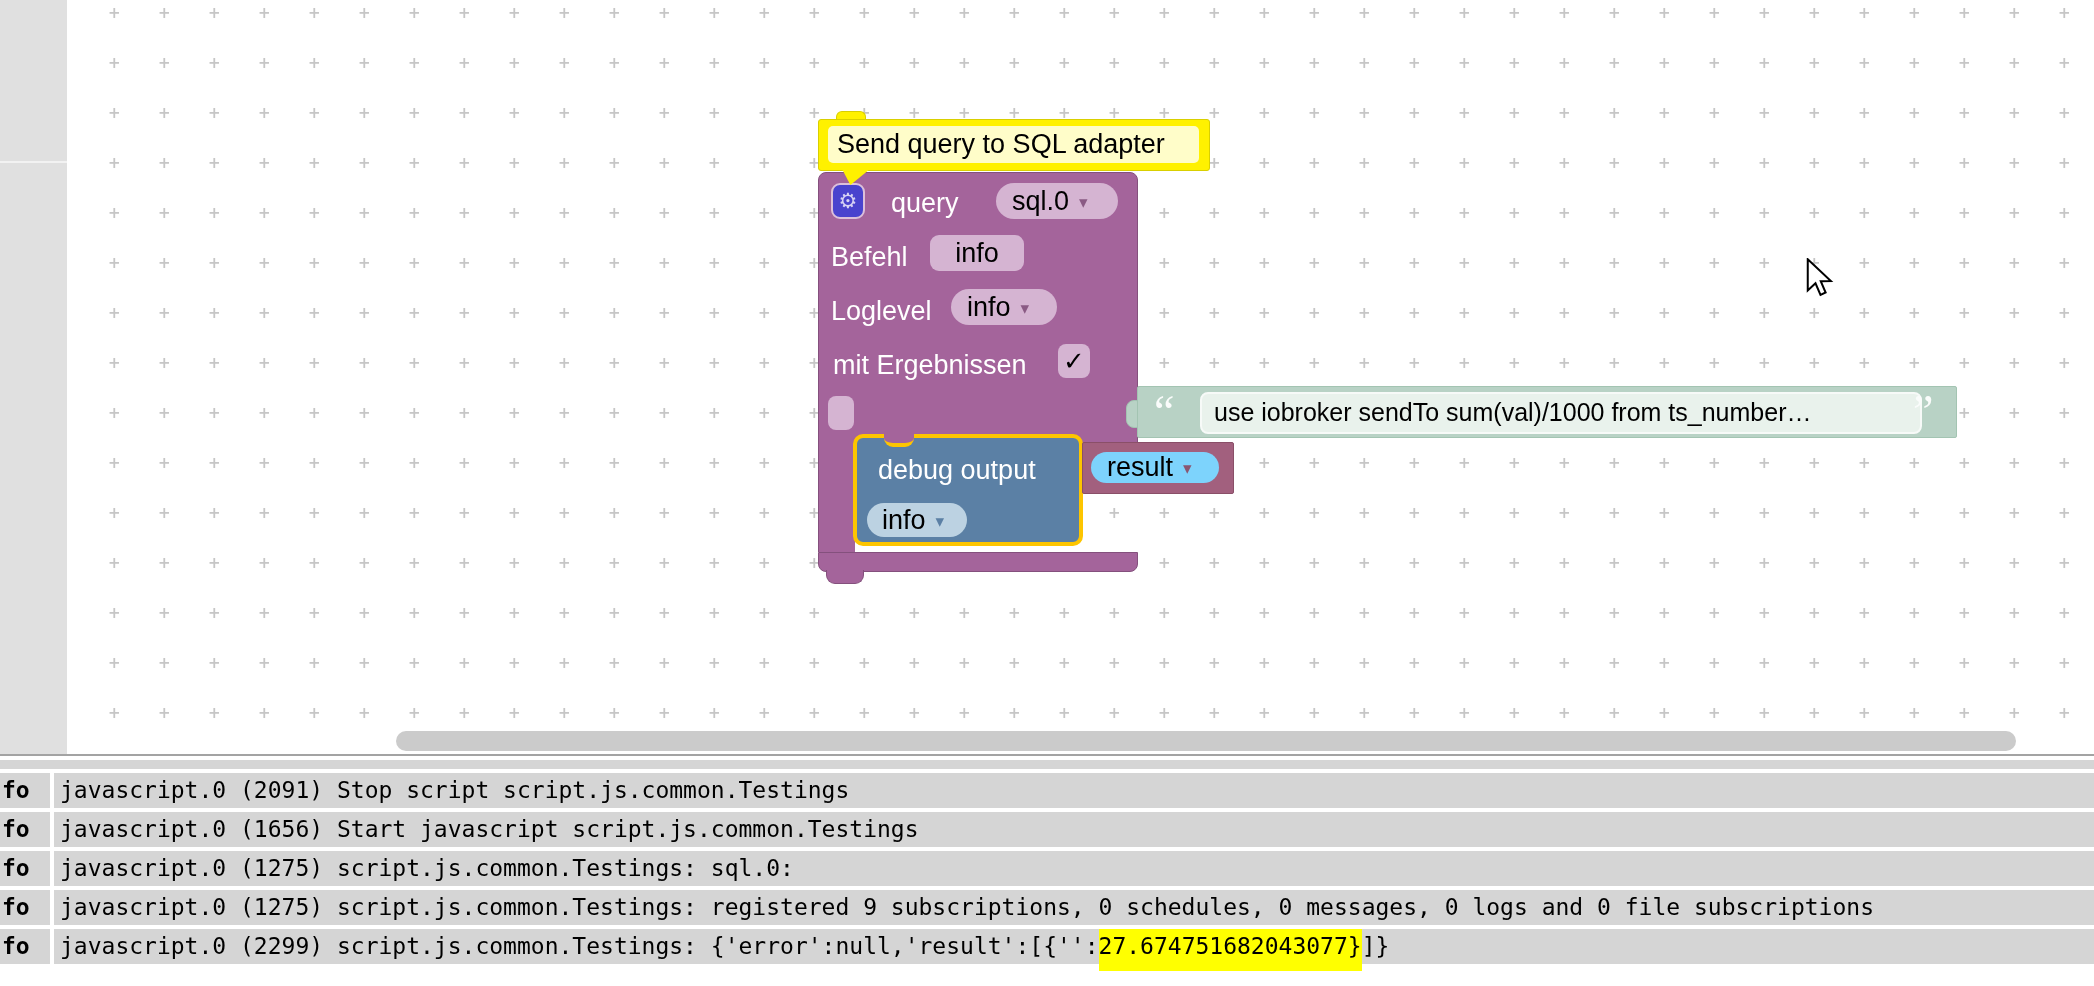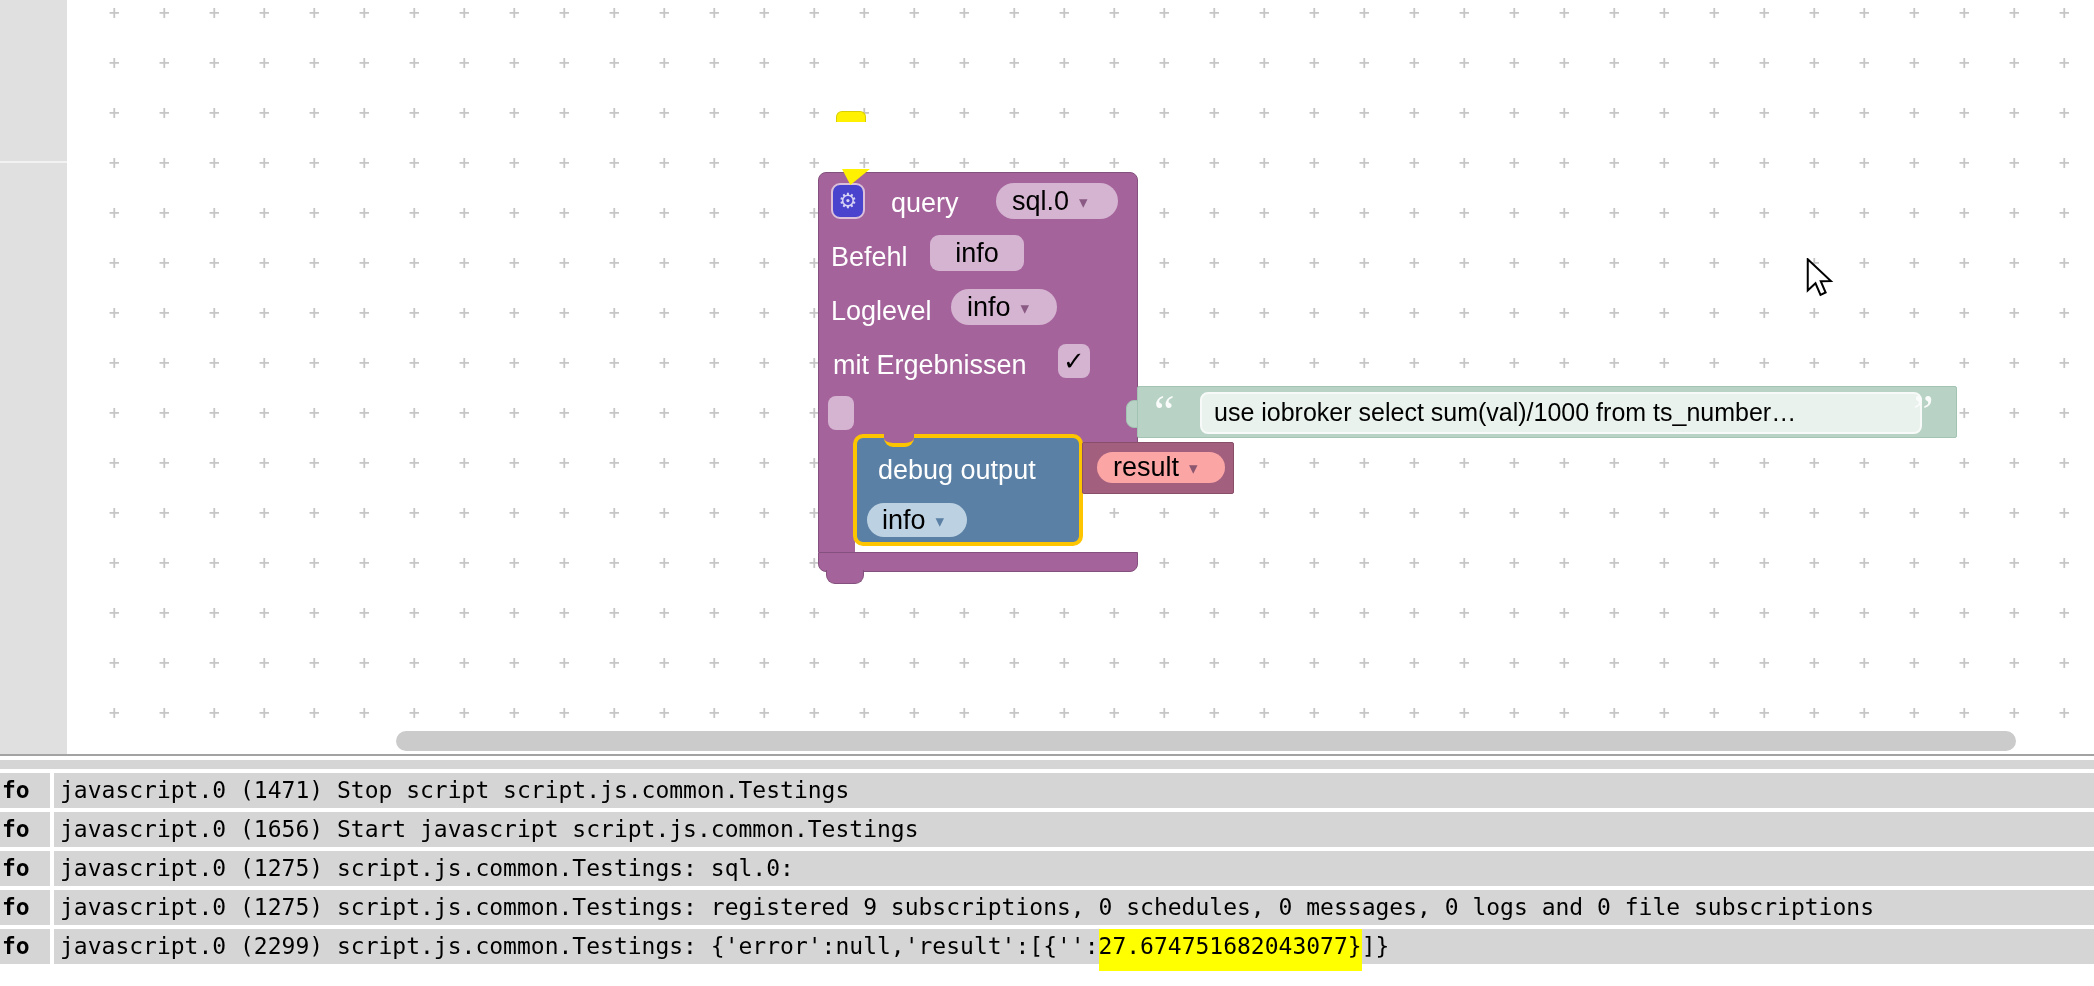--- a/index.html
+++ b/index.html
@@ -60,21 +60,21 @@
       border-radius:10px;z-index:5;box-sizing:border-box;}
   .dbg-notch{left:884px;top:434px;width:30px;height:9px;background:#a4649b;
       border-bottom:4px solid #fdc500;border-radius:0 0 9px 9px;z-index:6;}
   .dbg-label{left:21px;top:16px;}
   .dbg-dd{left:10px;top:65px;width:100px;height:34px;background:#bcd2e2;border-radius:17px;
       color:#000;font-size:27px;line-height:34px;padding-left:15px;box-sizing:border-box;}
 
   
   .res{left:1082px;top:442px;width:150px;height:50px;background:#a2607e;border:1px solid #8a4f68;
       border-radius:2px;z-index:6;}
-  .res-field{left:14px;top:9px;width:128px;height:31px;background:#fca5a5;border-radius:16px;
+  .res-field{left:8px;top:9px;width:128px;height:31px;background:#7dd3fc;border-radius:16px;
       color:#000;font-size:27px;line-height:31px;padding-left:16px;box-sizing:border-box;}
 
   
   #log-band{left:0;top:760px;width:2094px;height:9px;background:#d5d5d5;}
   #log-rows{left:0;top:773px;width:2094px;}
   .log-row{display:flex;height:35px;margin-bottom:4px;
       font-family:"DejaVu Sans Mono",monospace;font-size:23px;line-height:35px;color:#000;}
   .log-sev{width:50px;background:#d5d5d5;font-weight:bold;padding-left:2px;box-sizing:border-box;}
   .log-gap{width:4px;}
   .log-msg{flex:1;background:#d5d5d5;padding-left:6px;white-space:pre;}
@@ -693,20 +693,23 @@
     </div>
 
   <div id="toolbox" class="abs">
     <div id="toolbox-divider" class="abs"></div>
   </div>
   <div id="ws-bottom-line" class="abs"></div>
 
   <div id="hscroll" class="abs"></div>
 
   <div class="comment-bump abs"></div>
+  <div class="comment-body abs">
+    <div class="comment-field abs">Send query to SQL adapter</div>
+  </div>
   <div class="comment-tail abs"></div>
 
   <div class="pA abs">
     <div class="gear-badge abs">⚙</div>
     <div class="block-label" style="left:72px;top:14px;">query</div>
     <div class="pfield" style="left:177px;top:10px;width:122px;height:36px;border-radius:18px;padding-left:16px;box-sizing:border-box;"><span>sql.0</span><span class="dd-arrow" style="color:#8a5a84;">▾</span></div>
 
     <div class="block-label" style="left:12px;top:68px;">Befehl</div>
     <div class="pfield" style="left:111px;top:62px;width:94px;height:36px;border-radius:9px;text-align:center;">info</div>
 
@@ -718,40 +721,40 @@
 
     <div class="pfield empty-sq"></div>
   </div>
   <div class="pB abs"></div>
   <div class="pC abs"></div>
   <div class="pD abs"></div>
 
   <div class="str-tab abs"></div>
   <div class="str-body abs">
     <span class="quote" style="left:16px;">“</span>
-    <div class="str-field abs">use iobroker select sum(val)/1000 from ts_number…</div>
+    <div class="str-field abs">use iobroker sendTo sum(val)/1000 from ts_number…</div>
     <span class="quote" style="left:775px;">”</span>
   </div>
 
   <div class="dbg abs">
     <div class="block-label dbg-label">debug output</div>
     <div class="dbg-dd abs"><span>info</span><span class="dd-arrow" style="color:#5b80a5;">▾</span></div>
   </div>
   <div class="dbg-notch abs"></div>
 
   <div class="res abs">
     <div class="res-field abs"><span>result</span><span class="dd-arrow" style="color:#8a5670;">▾</span></div>
   </div>
 
   <div id="log-band" class="abs"></div>
   <div id="log-rows" class="abs">
       <div class="log-row">
         <div class="log-sev">fo</div>
         <div class="log-gap"></div>
-        <div class="log-msg"><span>javascript.0 (1471) Stop script script.js.common.Testings</span></div>
+        <div class="log-msg"><span>javascript.0 (2091) Stop script script.js.common.Testings</span></div>
       </div>
       <div class="log-row">
         <div class="log-sev">fo</div>
         <div class="log-gap"></div>
         <div class="log-msg"><span>javascript.0 (1656) Start javascript script.js.common.Testings</span></div>
       </div>
       <div class="log-row">
         <div class="log-sev">fo</div>
         <div class="log-gap"></div>
         <div class="log-msg"><span>javascript.0 (1275) script.js.common.Testings: sql.0:</span></div>

